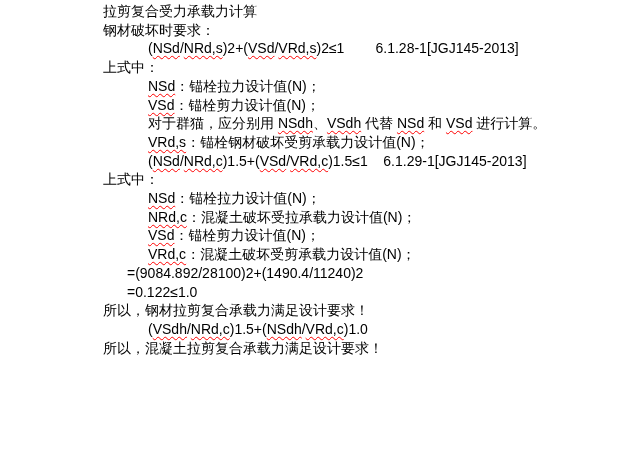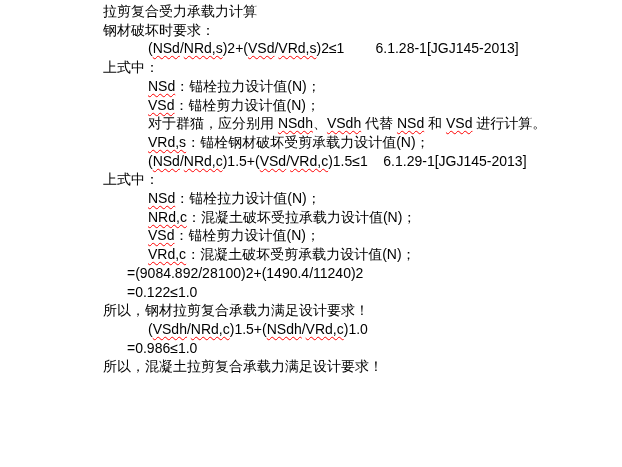--- a/index.html
+++ b/index.html
@@ -50,16 +50,15 @@
       <div class="line indent-formula"><span>(</span><span class="squiggle">NSd</span><span>/</span><span class="squiggle">NRd,c</span><span>)1.5+(</span><span class="squiggle">VSd</span><span>/</span><span class="squiggle">VRd,c</span><span>)1.5≤1    6.1.29-1[JGJ145-2013]</span></div>
       <div class="line indent-base"><span>上式中：</span></div>
       <div class="line indent-formula"><span class="squiggle">NSd</span><span>：锚栓拉力设计值(N)；</span></div>
       <div class="line indent-formula"><span class="squiggle">NRd,c</span><span>：混凝土破坏受拉承载力设计值(N)；</span></div>
       <div class="line indent-formula"><span class="squiggle">VSd</span><span>：锚栓剪力设计值(N)；</span></div>
       <div class="line indent-formula"><span class="squiggle">VRd,c</span><span>：混凝土破坏受剪承载力设计值(N)；</span></div>
       <div class="line indent-equals"><span>=(9084.892/28100)2+(1490.4/11240)2</span></div>
       <div class="line indent-equals"><span>=0.122≤1.0</span></div>
       <div class="line indent-base"><span>所以，钢材拉剪复合承载力满足设计要求！</span></div>
       <div class="line indent-formula"><span>(</span><span class="squiggle">VSdh</span><span>/</span><span class="squiggle">NRd,c</span><span>)1.5+(</span><span class="squiggle">NSdh</span><span>/</span><span class="squiggle">VRd,c</span><span>)1.0</span></div>
-      <div class="line indent-equals"><span>=0.986≤1.0</span></div>
       <div class="line indent-base"><span>所以，混凝土拉剪复合承载力满足设计要求！</span></div>
     </div>
 </div>
 
 </body></html>

